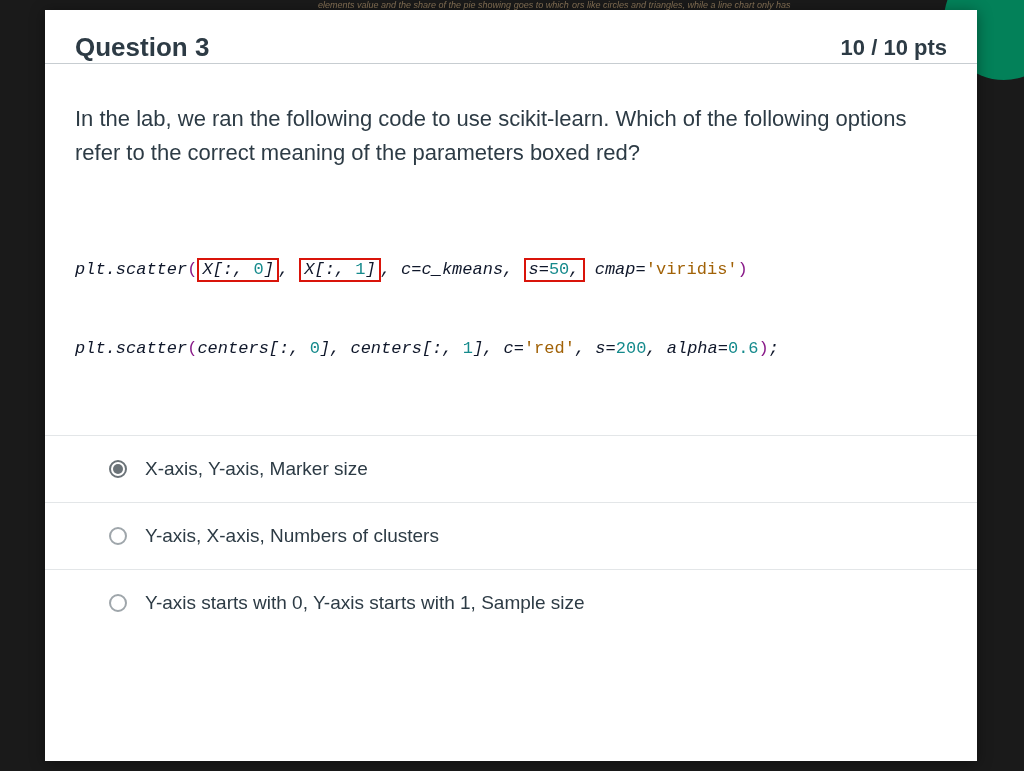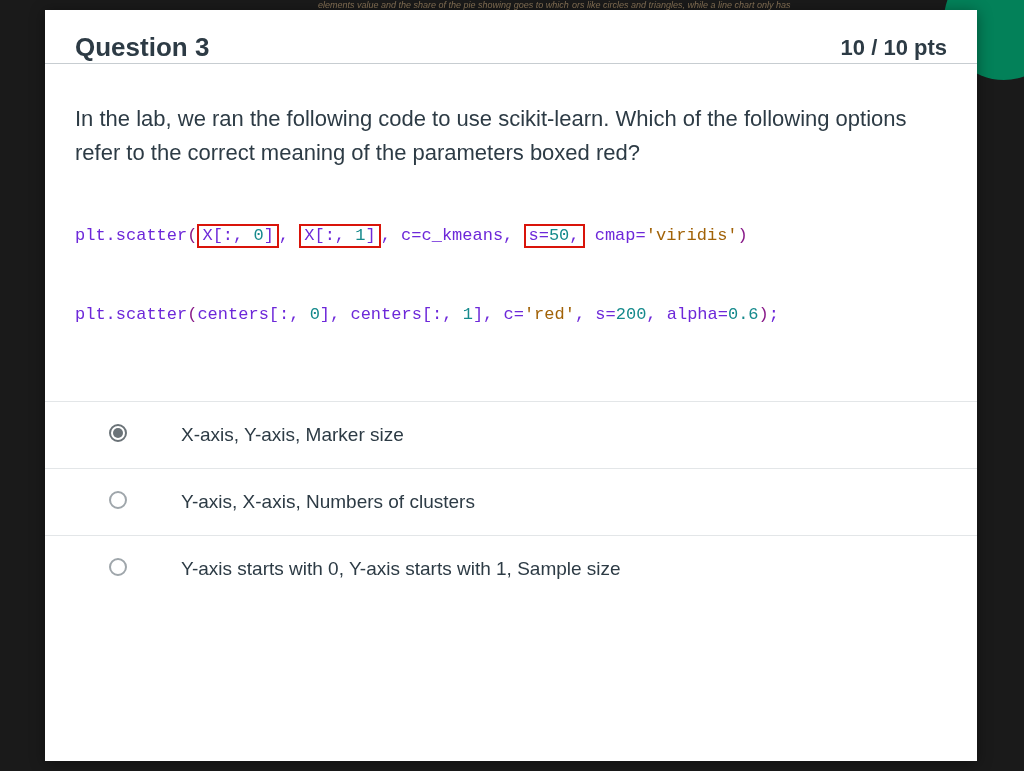--- a/index.html
+++ b/index.html
@@ -65,54 +65,54 @@
     font-weight: 700;
     color: #2d3b45;
   }
   .card-body {
     padding: 38px 30px 0 30px;
   }
   .prompt {
     font-size: 22px;
     line-height: 1.55;
     color: #2d3b45;
+    margin-bottom: 34px;
   }
   .code-block {
     font-family: Menlo, Consolas, "Courier New", monospace;
     font-size: 17px;
     line-height: 1.55;
     color: #3a3a3a;
     white-space: pre;
     margin-bottom: 20px;
   }
   .code-line {
     display: block;
     position: relative;
   }
-  .tok-plain  { color: #6d28d9; }
+  .tok-plain  { color: #0f172a; font-style: italic; }
   .tok-num    { color: #158a8c; }
   .tok-par    { color: #891b89; }
   .tok-str    { color: #a16207; }
   .redbox {
     border: 2px solid #d9140a;
     padding: 0 3px;
     display: inline-block;
     line-height: 1.2;
   }
   .answers {
     margin: 0 -30px;
   }
   .answer-row {
     border-top: 1px solid #e3e6e8;
     padding: 22px 30px 22px 64px;
     display: flex;
-    align-items: flex-start;
+    align-items: center;
     font-size: 19px;
     color: #2d3b45;
-    gap: 36px;
   }
   .radio {
     width: 18px;
     height: 18px;
     border-radius: 50%;
     border: 2px solid #9fa6ab;
     margin-right: 18px;
     flex-shrink: 0;
     position: relative;
     box-sizing: border-box;

